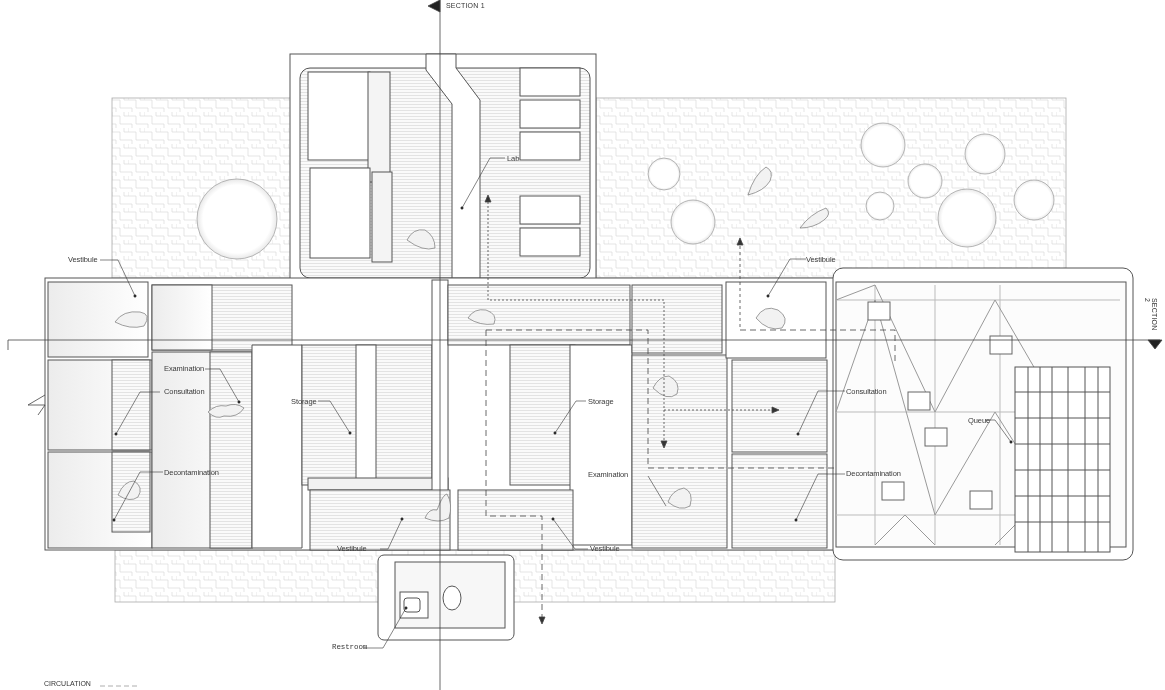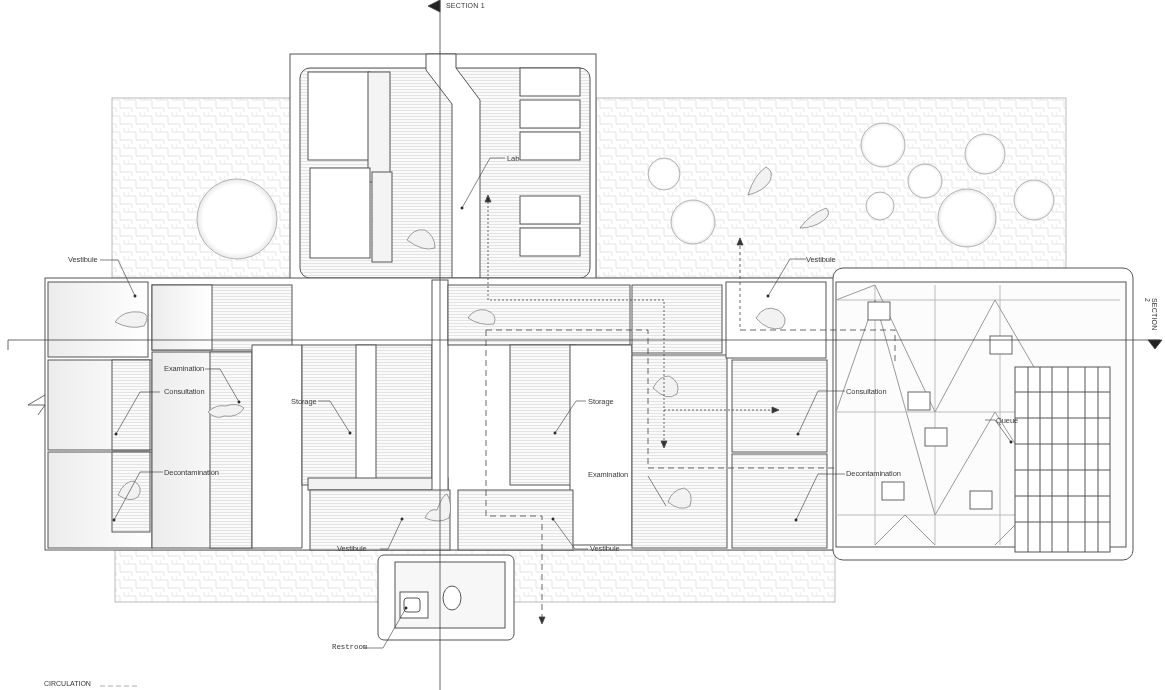--- a/index.html
+++ b/index.html
@@ -211,15 +211,15 @@
 <div class="lbl" style="left:507px; top:154px;">Lab</div>
 <div class="lbl" style="left:291px; top:397px;">Storage</div>
 <div class="lbl" style="left:588px; top:397px;">Storage</div>
 <div class="lbl" style="left:337px; top:544px;">Vestibule</div>
 <div class="lbl" style="left:590px; top:544px;">Vestibule</div>
 <div class="lbl" style="left:332px; top:643px;font-family:Liberation Mono, monospace;">Restroom</div>
 <div class="lbl" style="left:588px; top:470px;">Examination</div>
 <div class="lbl" style="left:806px; top:255px;">Vestibule</div>
 <div class="lbl" style="left:846px; top:387px;">Consultation</div>
 <div class="lbl" style="left:846px; top:469px;">Decontamination</div>
-<div class="lbl" style="left:996px; top:416px;">Queue</div>
+<div class="lbl" style="left:968px; top:416px;">Queue</div>
 
 <div class="legend">CIRCULATION</div>
 
 </body></html>

